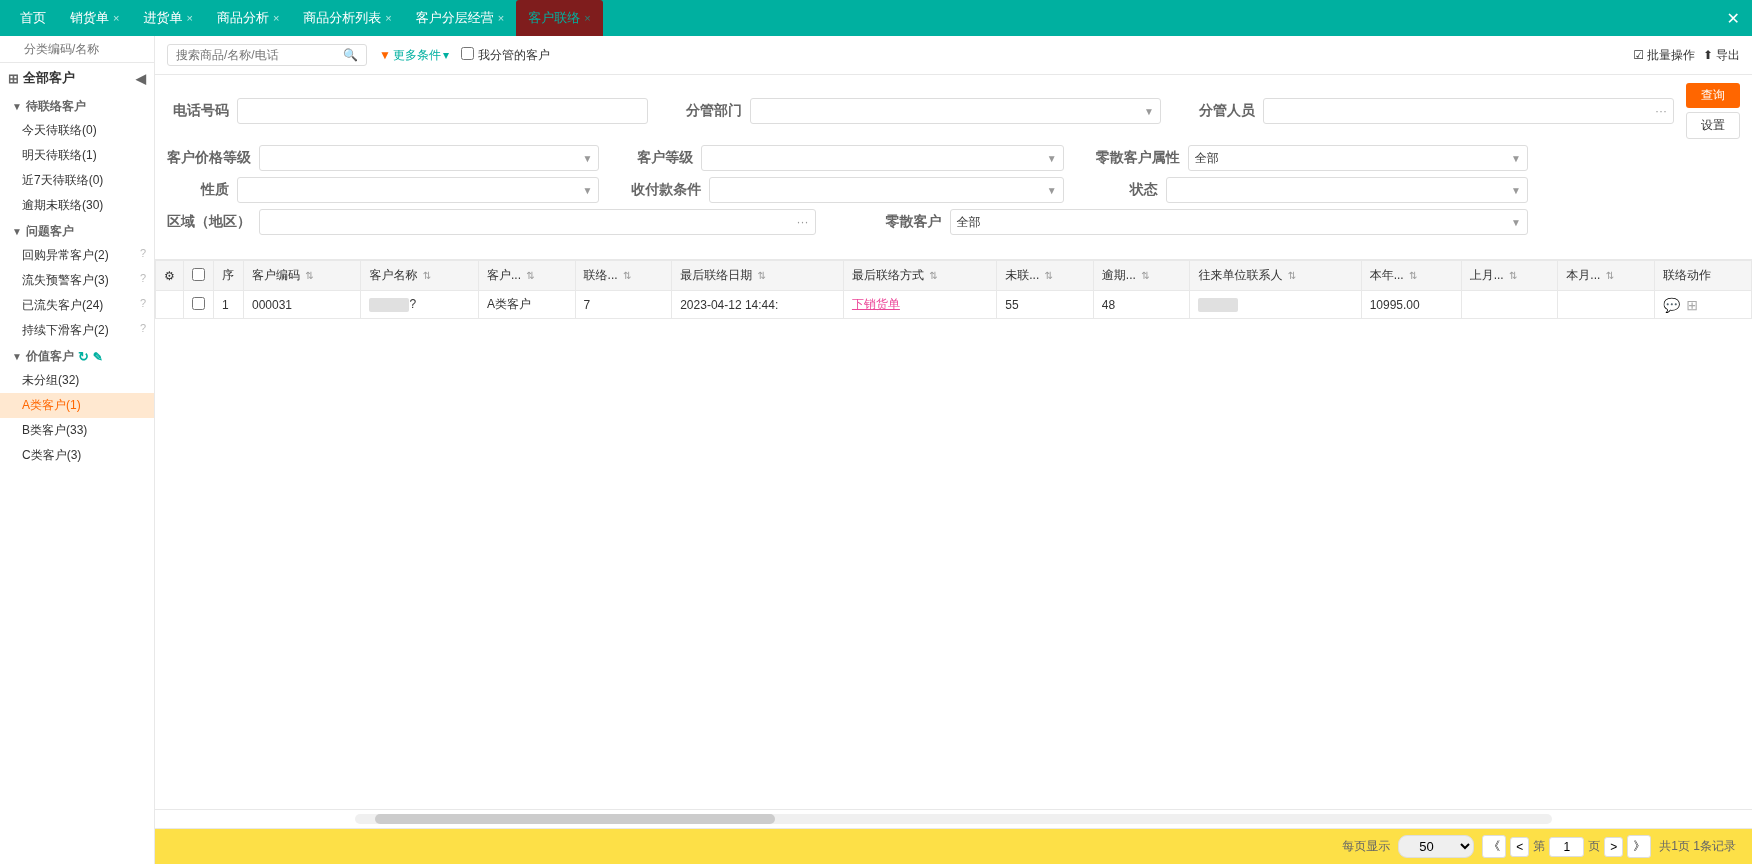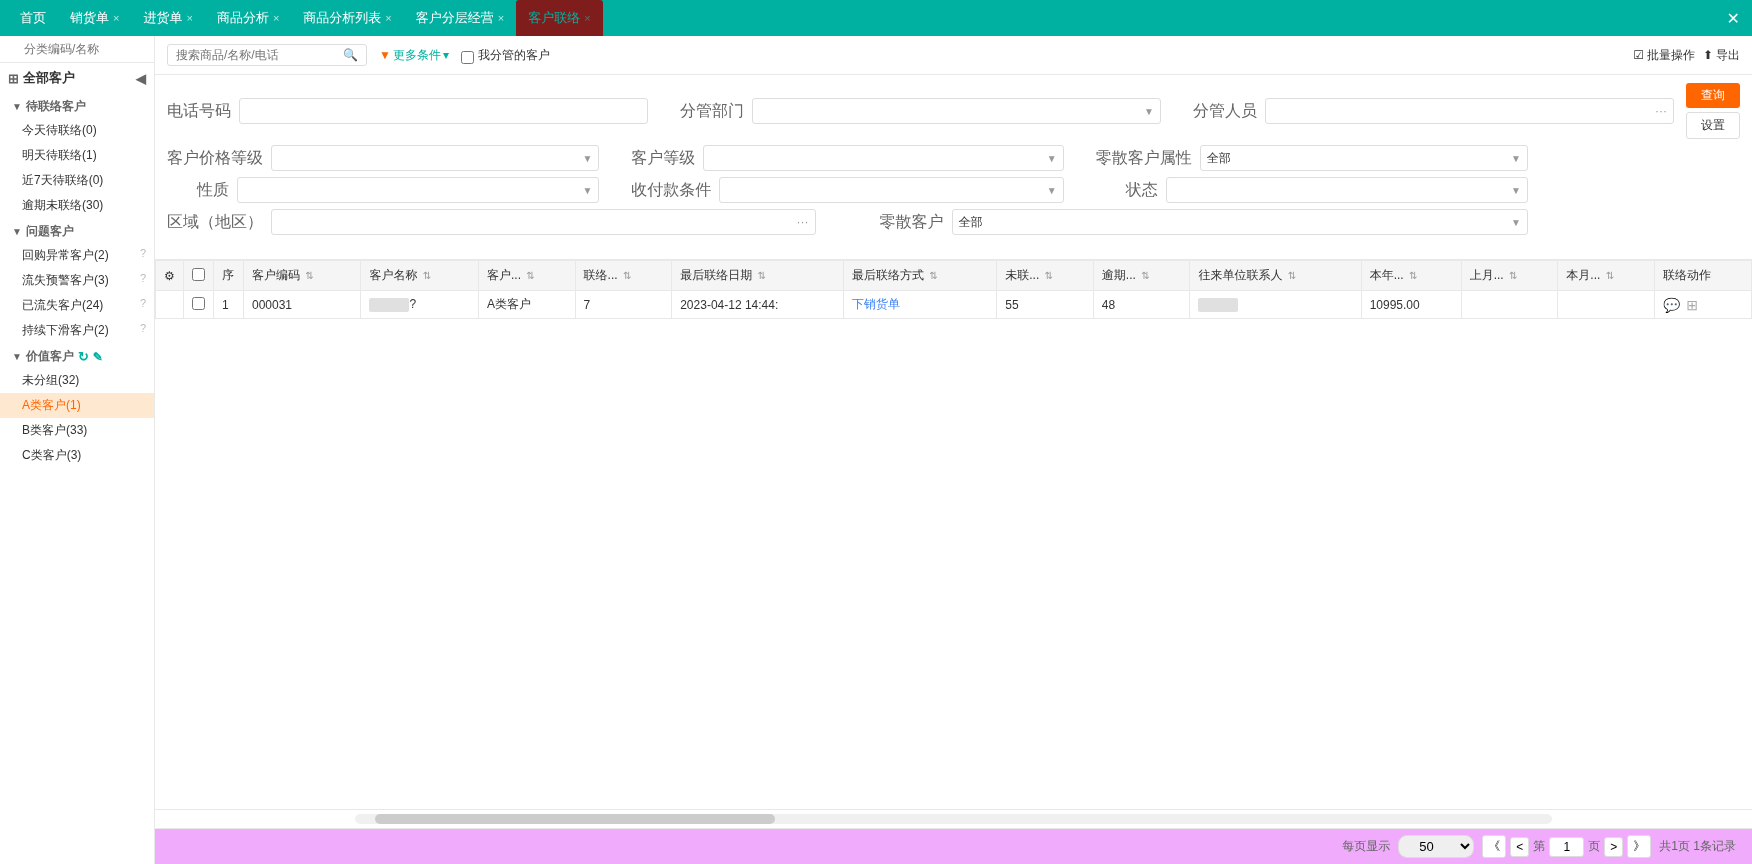--- a/index.html
+++ b/index.html
@@ -153,21 +153,21 @@
     .filter-more {
       color: #00b0a0;
       cursor: pointer;
       display: flex;
       align-items: center;
       gap: 2px;
       font-size: 12px;
     }
     .filter-my-customer {
       display: flex;
-      align-items: flex-end;
+      align-items: flex-start;
       gap: 4px;
       cursor: pointer;
       font-size: 12px;
     }
     .filter-actions {
       margin-left: auto;
       display: flex;
       gap: 8px;
       align-items: center;
     }
@@ -194,24 +194,25 @@
     .filter-row:last-child { margin-bottom: 16px; }
     .filter-field {
       display: flex;
       align-items: center;
       flex: 1;
       min-width: 0;
     }
     .filter-label {
       white-space: nowrap;
       color: #666;
-      font-size: 16px;
+      font-size: 14px;
       min-width: 70px;
       text-align: right;
       padding-right: 8px;
+      font-weight: bold;
     }
     .filter-input {
       flex: 1;
       border: 1px solid #ddd;
       border-radius: 3px;
       padding: 3px 6px;
       font-size: 12px;
       outline: none;
       color: #333;
       background: #fff;
@@ -253,21 +254,21 @@
       color: #999;
       font-size: 10px;
       margin-left: 2px;
     }
     td {
       border: 1px solid #e8e8e8;
       padding: 5px 8px;
       white-space: nowrap;
       color: #333;
     }
-    .link-text { color: #3b82f6; cursor: pointer; }
+    .link-text { color: #ec4899; cursor: pointer; text-decoration: underline; }
     .action-icons { display: flex; gap: 6px; align-items: center; }
     .action-icon { color: #aaa; cursor: pointer; font-size: 14px; }
 
     
     .scroll-bar-area {
       background: #fff;
       padding: 4px 0;
       border-top: 1px solid #e8e8e8;
     }
     .scroll-track {
@@ -281,21 +282,21 @@
       height: 10px;
       width: 400px;
       background: #ccc;
       border-radius: 5px;
       position: absolute;
       left: 20px;
     }
 
     
     .pagination-bar {
-      background: #f0abfc;
+      background: #fde047;
       border-top: 1px solid #e8e8e8;
       padding: 6px 16px;
       display: flex;
       align-items: center;
       justify-content: flex-end;
       gap: 8px;
       font-size: 12px;
     }
     .pagination-bar .page-size-label { color: #666; }
     .pagination-bar select {

